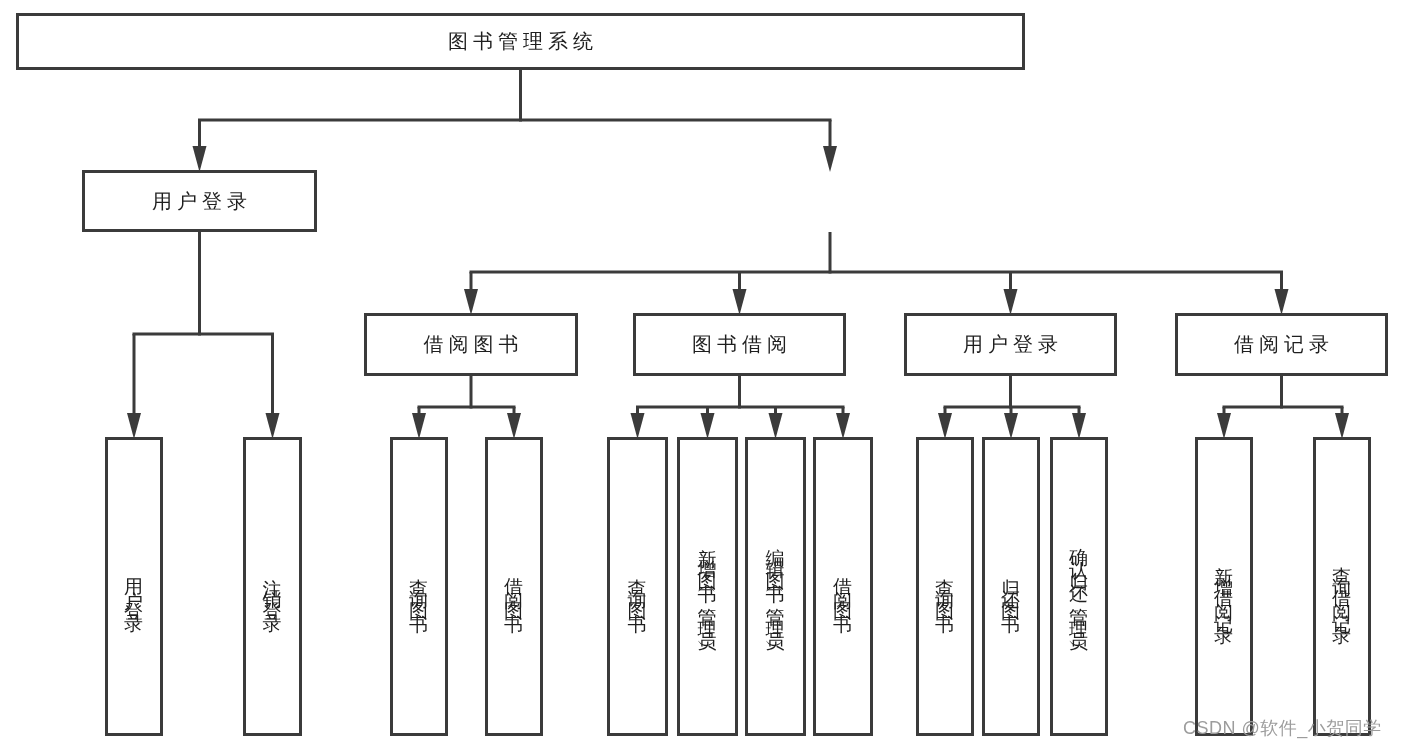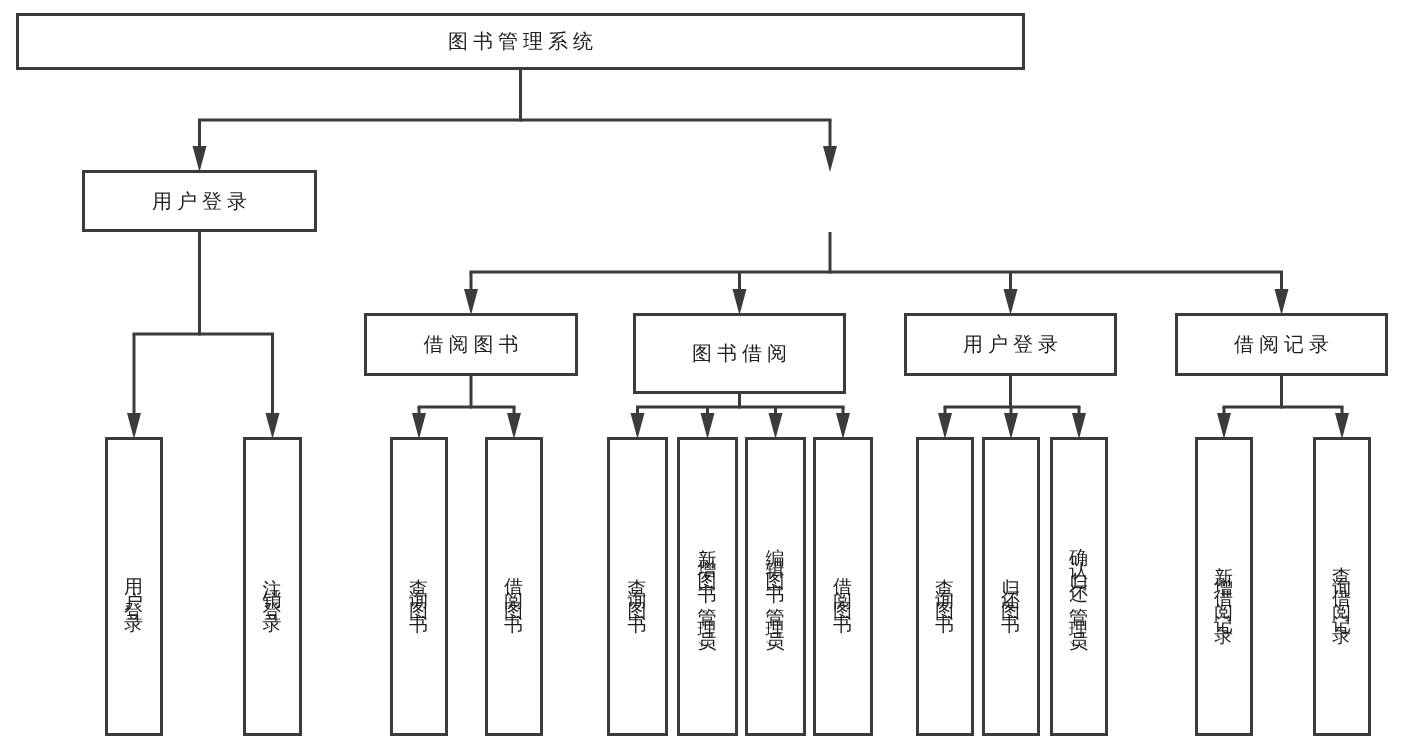--- a/index.html
+++ b/index.html
@@ -144,21 +144,21 @@
       <line x1="1342" y1="407" x2="1342" y2="421"></line>
       <polygon points="1335,413 1349,413 1342,439"></polygon>
     </g>
   </svg>
 
   <div class="node h" style="left:16px; top:13px; width:1009px; height:57px;">图书管理系统</div>
 
   <div class="node h" style="left:82px; top:170px; width:235px; height:62px;">用户登录</div>
 
   <div class="node h" style="left:364px; top:313px; width:214px; height:63px;">借阅图书</div>
-  <div class="node h" style="left:633px; top:313px; width:213px; height:81px;">图书借阅</div>
+  <div class="node h" style="left:633px; top:313px; width:213px; height:63px;">图书借阅</div>
   <div class="node h" style="left:904px; top:313px; width:213px; height:63px;">用户登录</div>
   <div class="node h" style="left:1175px; top:313px; width:213px; height:63px;text-align:right;">借阅记录</div>
 
   <div class="node v" style="left:105px; top:437px; width:58px; height:299px;">用户登录</div>
   <div class="node v" style="left:243px; top:437px; width:59px; height:299px;">注销登录</div>
 
   <div class="node v" style="left:390px; top:437px; width:58px; height:299px;">查询图书</div>
   <div class="node v" style="left:485px; top:437px; width:58px; height:299px;">借阅图书</div>
 
   <div class="node v" style="left:607px; top:437px; width:61px; height:299px;">查询图书</div>
@@ -166,14 +166,15 @@
   <div class="node v" style="left:745px; top:437px; width:61px; height:299px;">编辑图书（管理员）</div>
   <div class="node v" style="left:813px; top:437px; width:60px; height:299px;">借阅图书</div>
 
   <div class="node v" style="left:916px; top:437px; width:58px; height:299px;">查询图书</div>
   <div class="node v" style="left:982px; top:437px; width:58px; height:299px;">归还图书</div>
   <div class="node v" style="left:1050px; top:437px; width:58px; height:299px;">确认归还（管理员）</div>
 
   <div class="node v" style="left:1195px; top:437px; width:58px; height:299px;">新增借阅记录</div>
   <div class="node v" style="left:1313px; top:437px; width:58px; height:299px;">查询借阅记录</div>
 
+  <div class="watermark">CSDN @软件_小贺同学</div>
 
 </div>
 
 </body></html>

